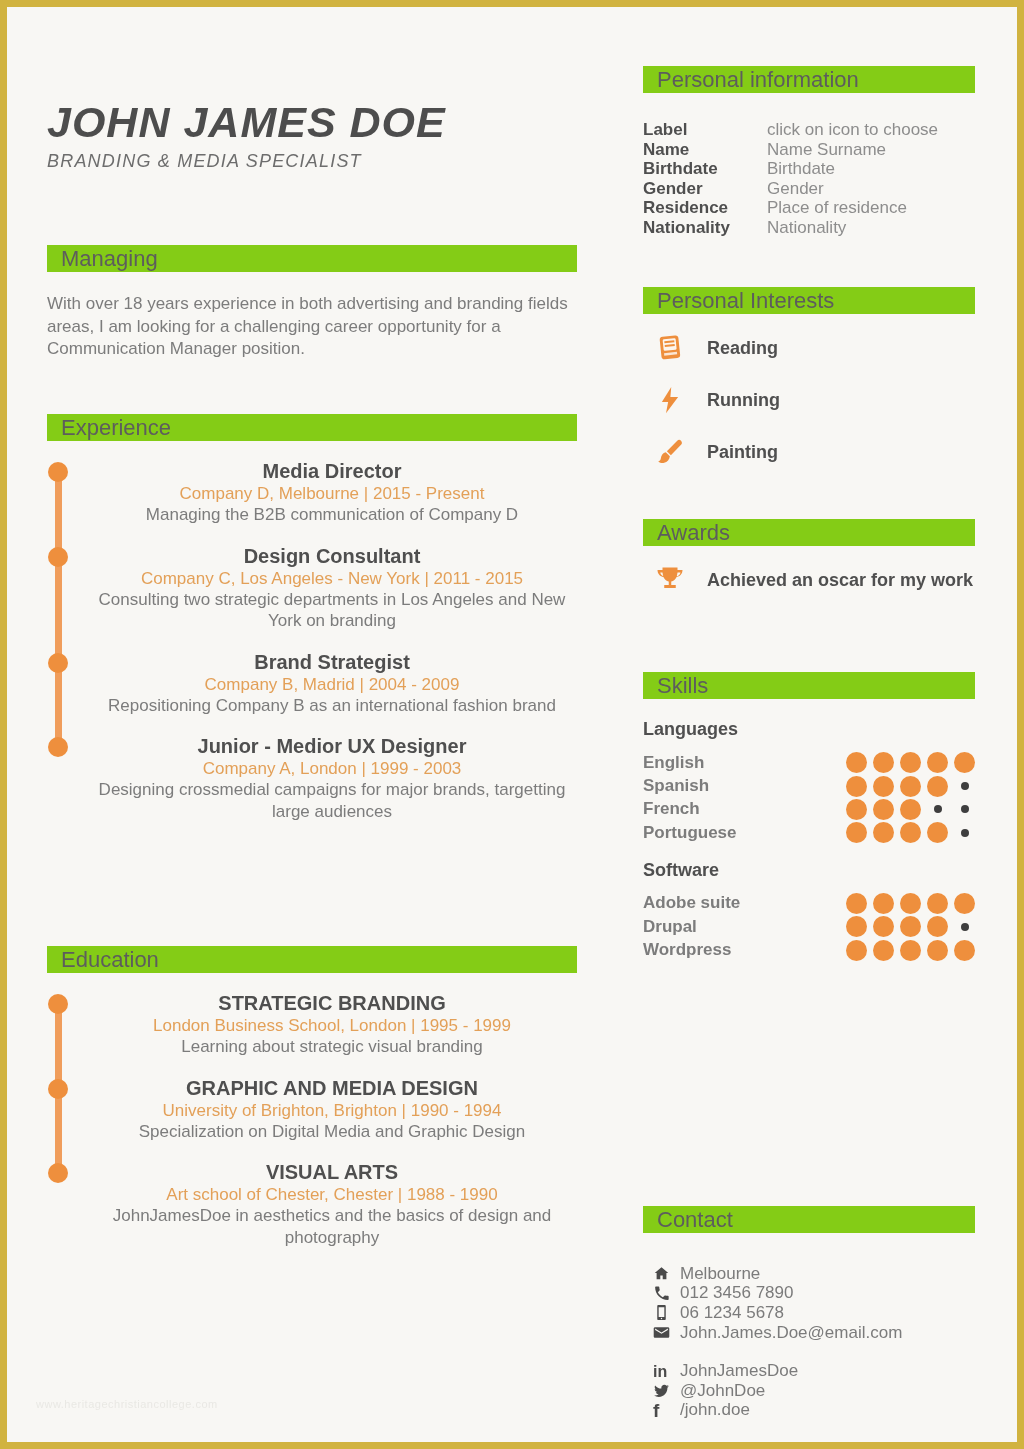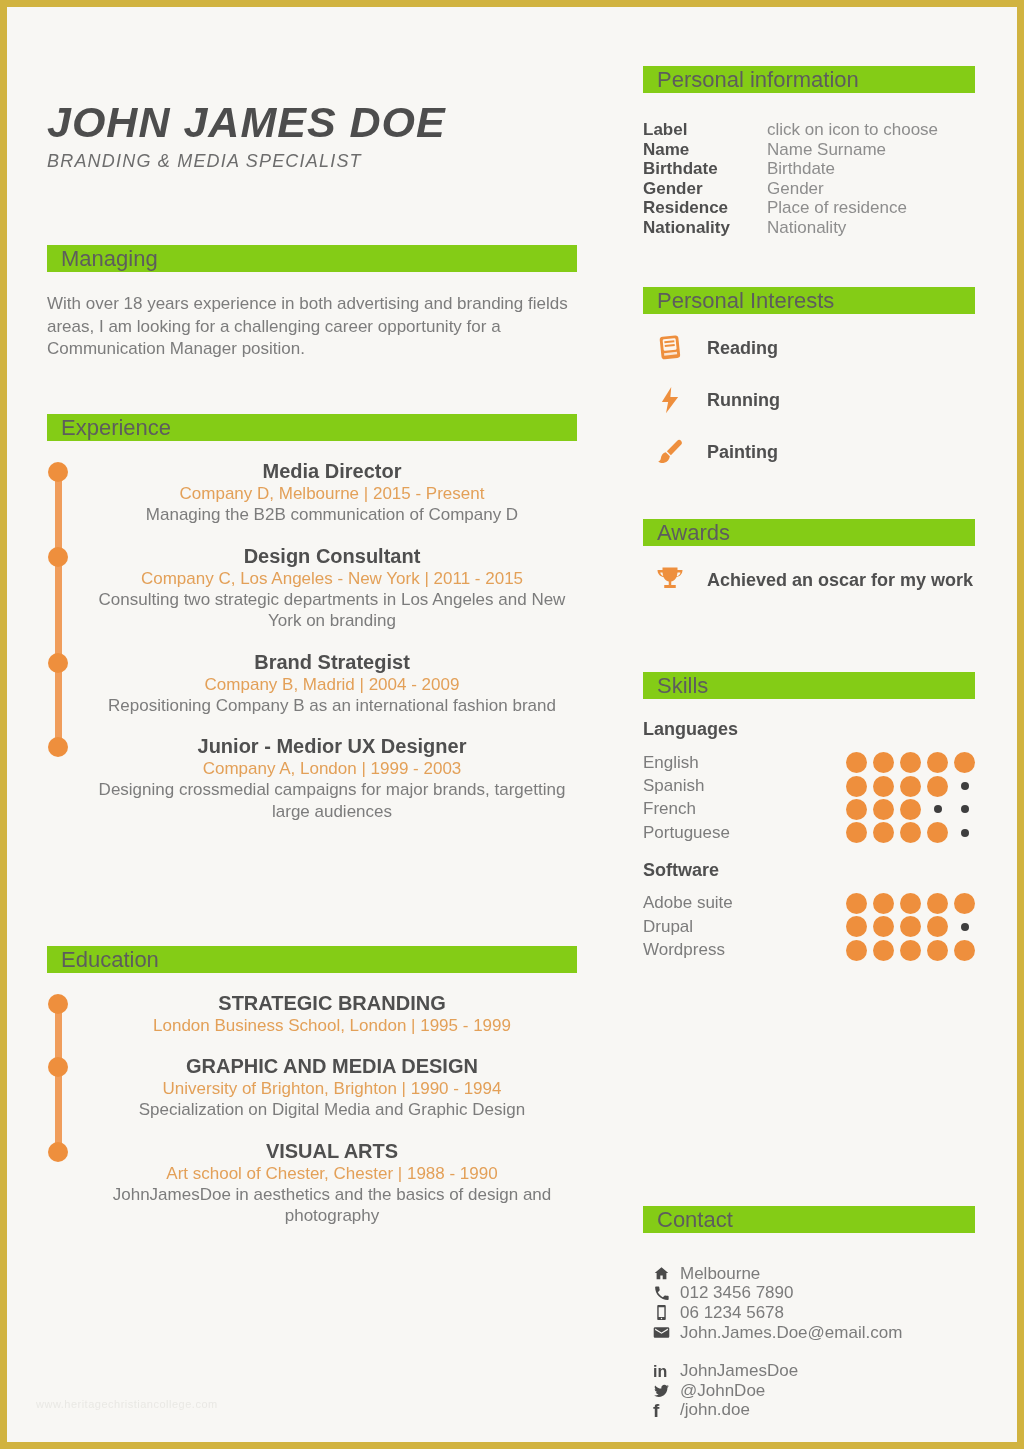--- a/index.html
+++ b/index.html
@@ -58,21 +58,21 @@
   .ia-list{margin-top:19px;}
   .ia-item{display:flex;align-items:center;margin-bottom:22px;margin-left:12px;}
   .ia-icon{width:30px;height:30px;flex:none;}
   .ia-icon svg{width:30px;height:30px;display:block;}
   .ia-label{font-size:18px;font-weight:bold;color:#4f4f4f;margin-left:22px;}
 
   
   .skill-group-name{font-size:18px;font-weight:bold;color:#4f4f4f;line-height:19px;}
   .skill-rows{margin-top:12px;}
   .skill-row{display:flex;align-items:center;height:23.4px;}
-  .skill-label{font-size:17px;color:#7c7c7c;}
+  .skill-label{font-size:17px;color:#7c7c7c;font-weight:bold;}
   .dots{margin-left:auto;display:flex;gap:6px;align-items:center;}
   .dot{width:21px;height:21px;border-radius:50%;position:relative;flex:none;}
   .dot.big{background:#ee8f3d;}
   .dot.small::after{
     content:"";position:absolute;left:6.5px;top:6.5px;width:8px;height:8px;
     border-radius:50%;background:#3e3e3e;
   }
   .mt16{margin-top:16px;}
 
   
@@ -139,20 +139,21 @@
   </div>
 
   <div class="sec" style="top:946px;">
     <div class="bar">Education</div>
     <div class="timeline">
 
     <div class="titem">
           <span class="tdot"></span>
           <div class="ttitle">STRATEGIC BRANDING</div>
           <div class="tmeta">London Business School, London | 1995 - 1999</div>
+          <div class="tdesc">Learning about strategic visual branding</div>
         </div>
         <div class="titem">
           <span class="tdot"></span>
           <div class="ttitle">GRAPHIC AND MEDIA DESIGN</div>
           <div class="tmeta">University of Brighton, Brighton | 1990 - 1994</div>
           <div class="tdesc">Specialization on Digital Media and Graphic Design</div>
         </div>
         <div class="titem">
           <span class="tdot"></span>
           <div class="ttitle">VISUAL ARTS</div>

